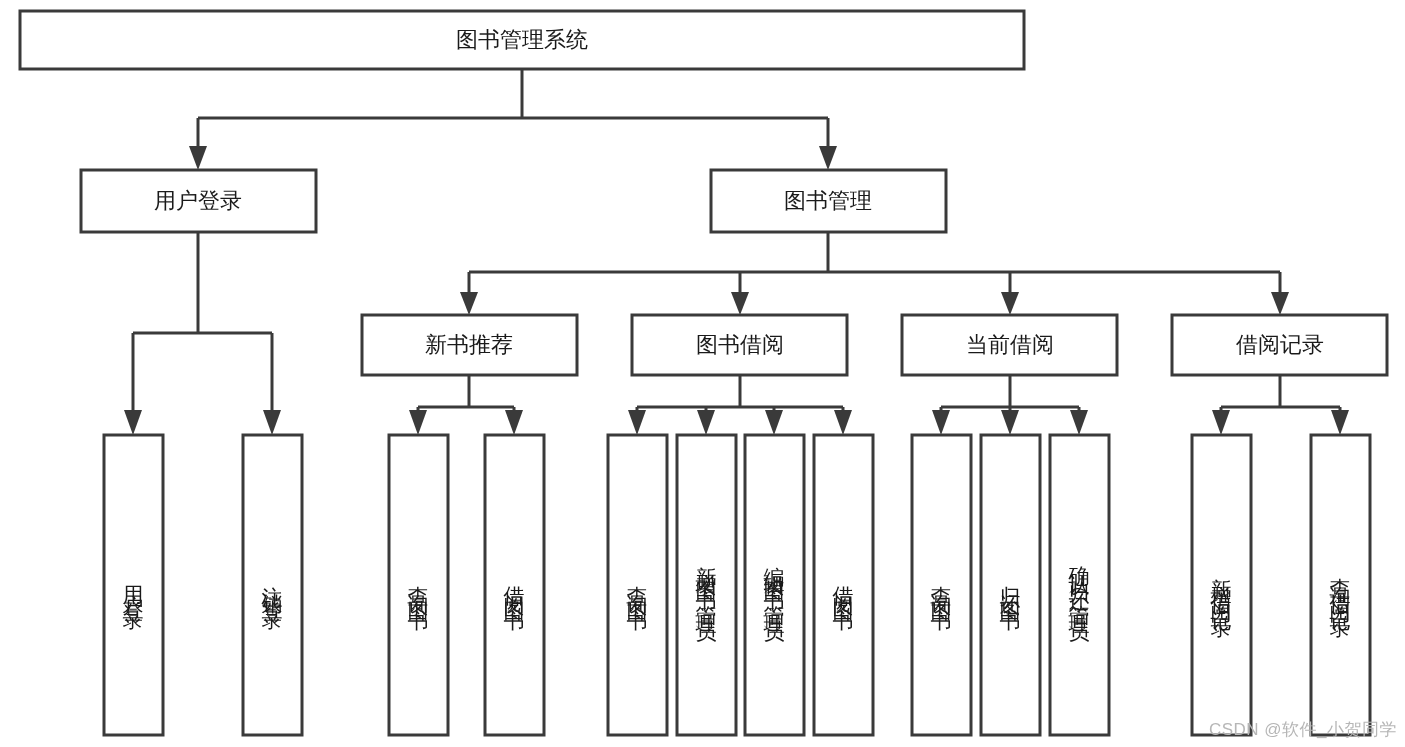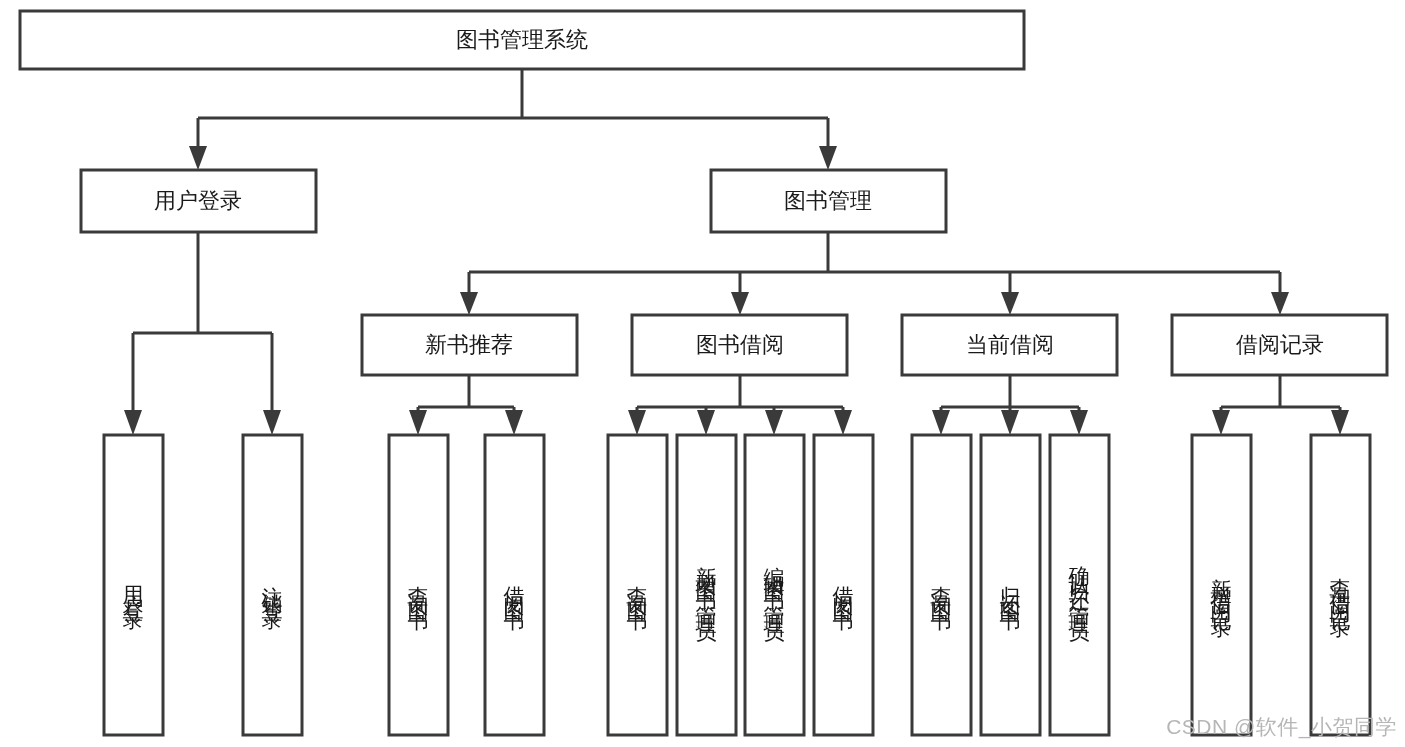--- a/index.html
+++ b/index.html
@@ -46,21 +46,21 @@
     font-size: 22px;
     fill: #1a1a1a;
     text-anchor: middle;
     dominant-baseline: middle;
   }
   .watermark-text {
     position: absolute;
     right: 8px;
     bottom: 6px;
     font-family: "Liberation Sans", "DejaVu Sans", sans-serif;
-    font-size: 21px;
+    font-size: 17px;
     color: #b6b6b6;
     white-space: nowrap;
     letter-spacing: 0.5px;
   }
 </style>
 </head>
 <body>
 
 <div id="diagram-root">
 

